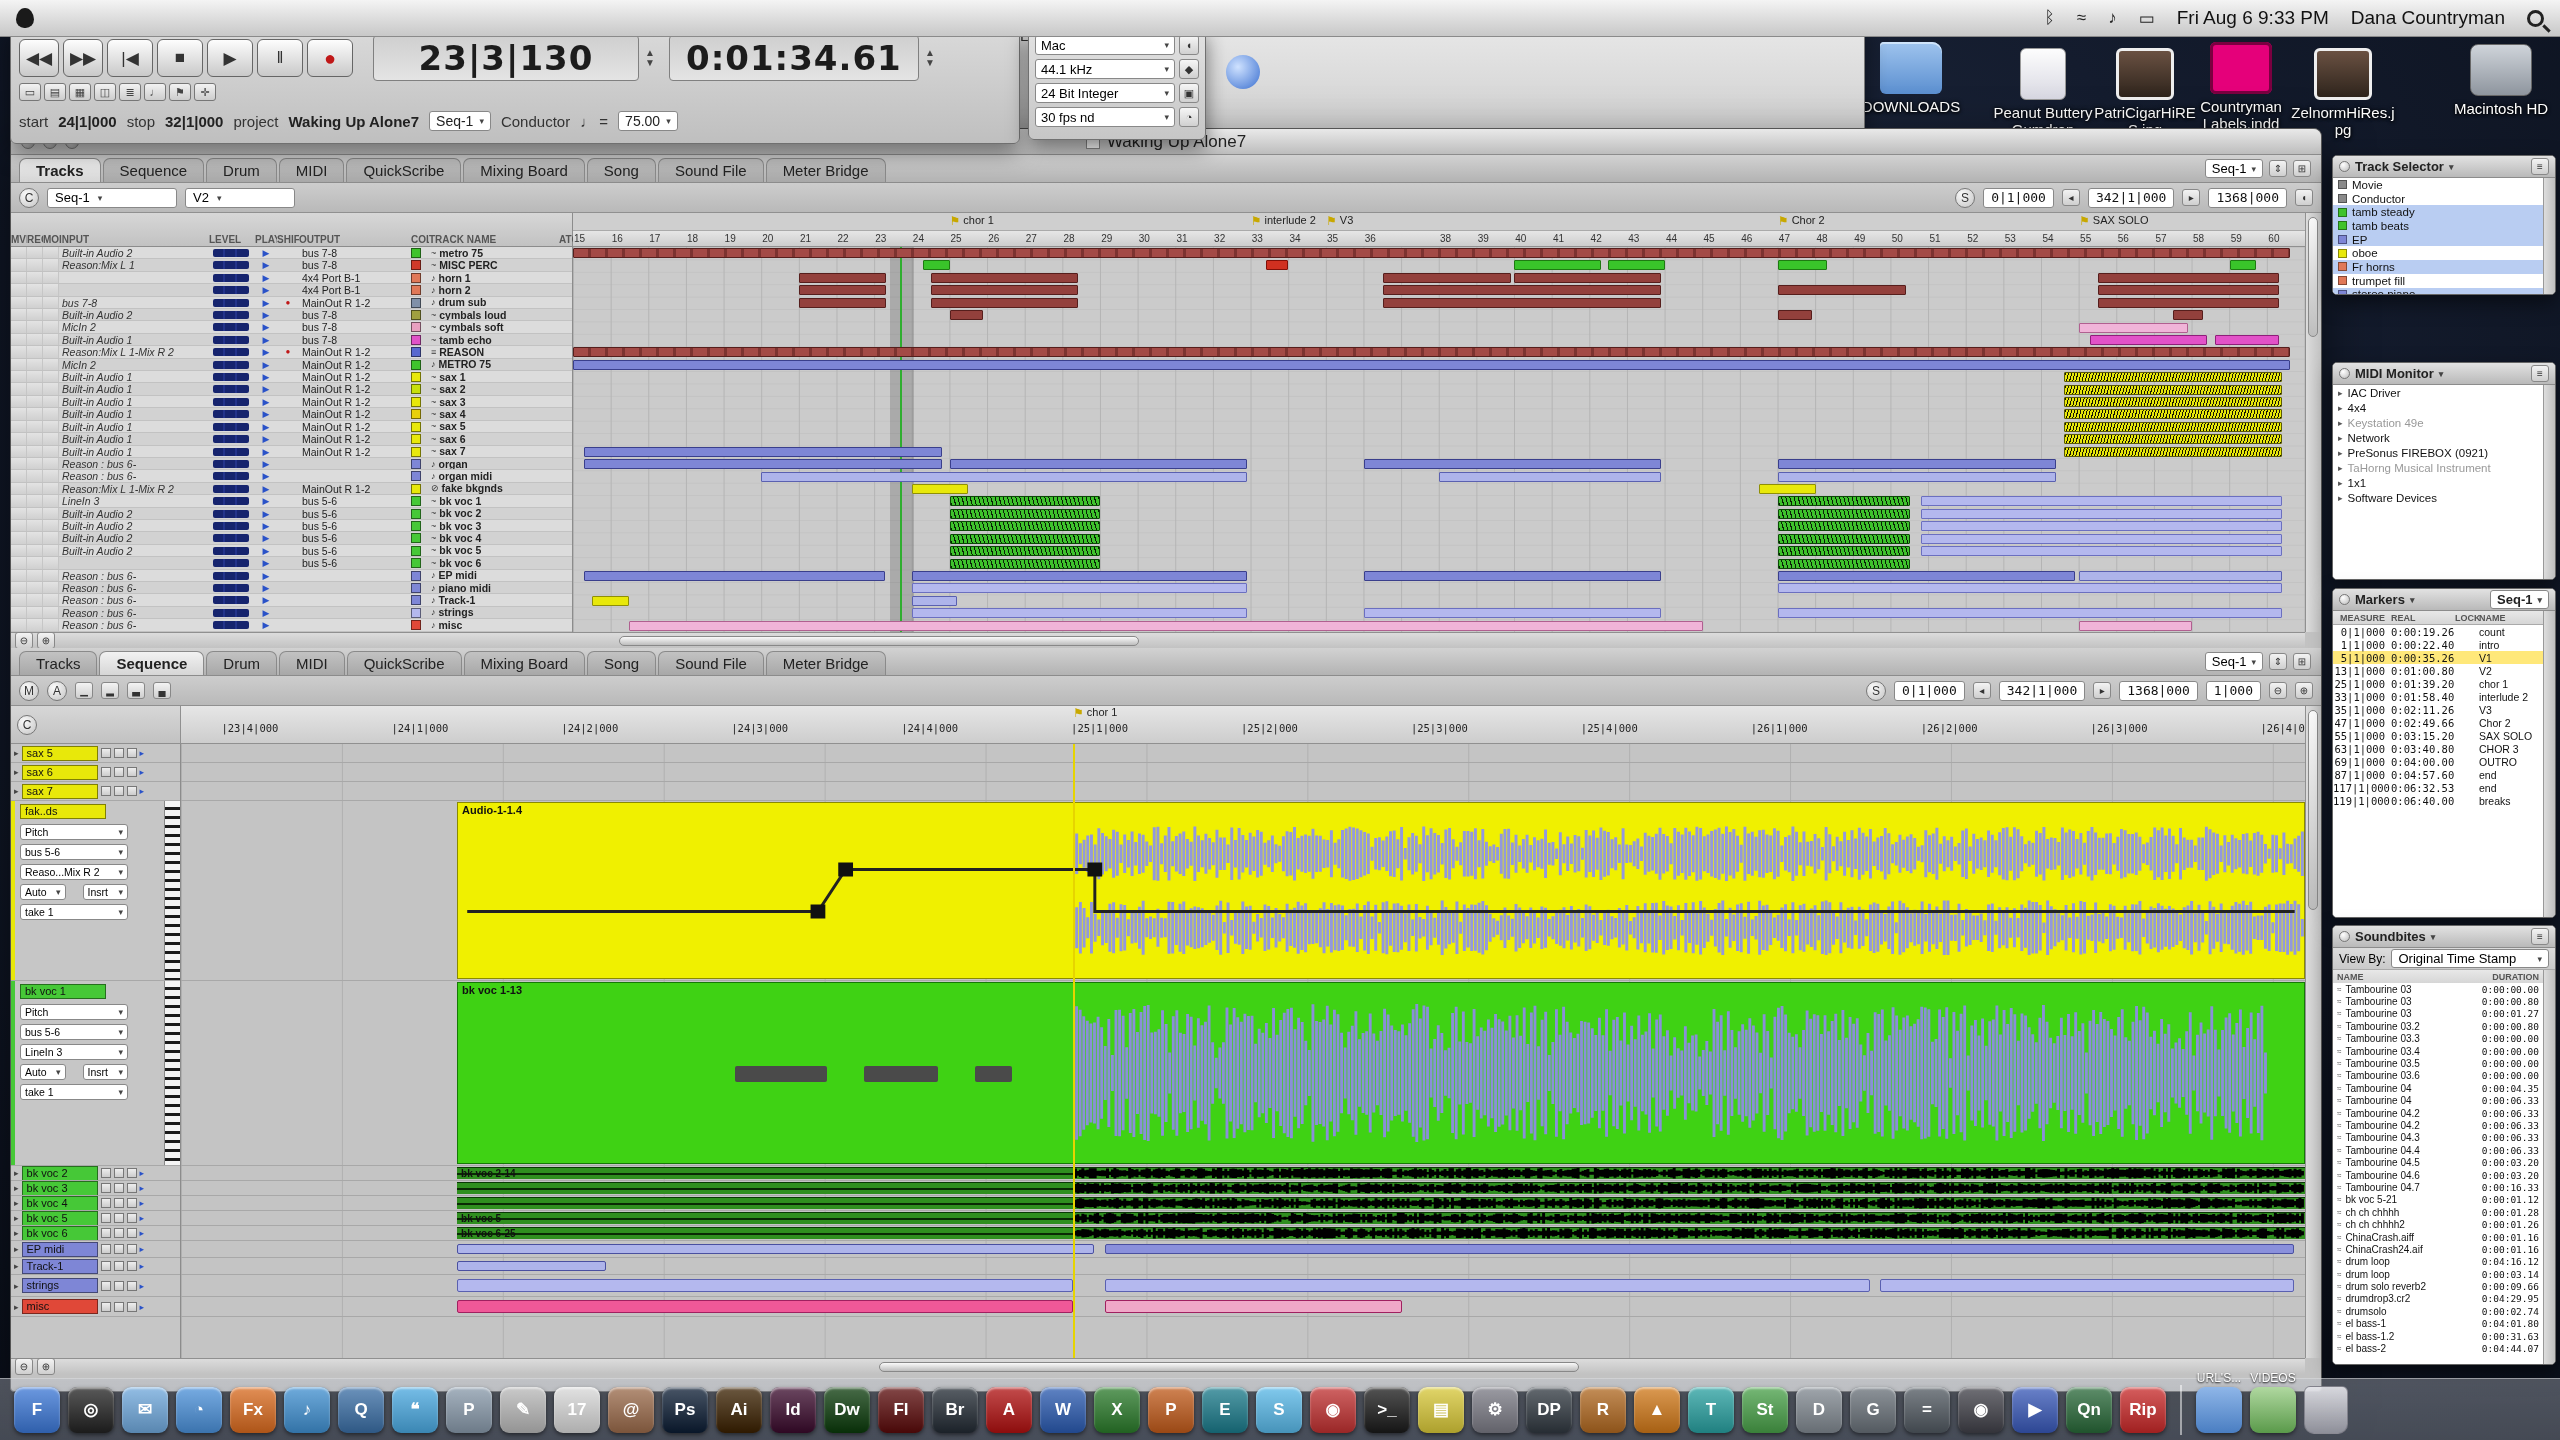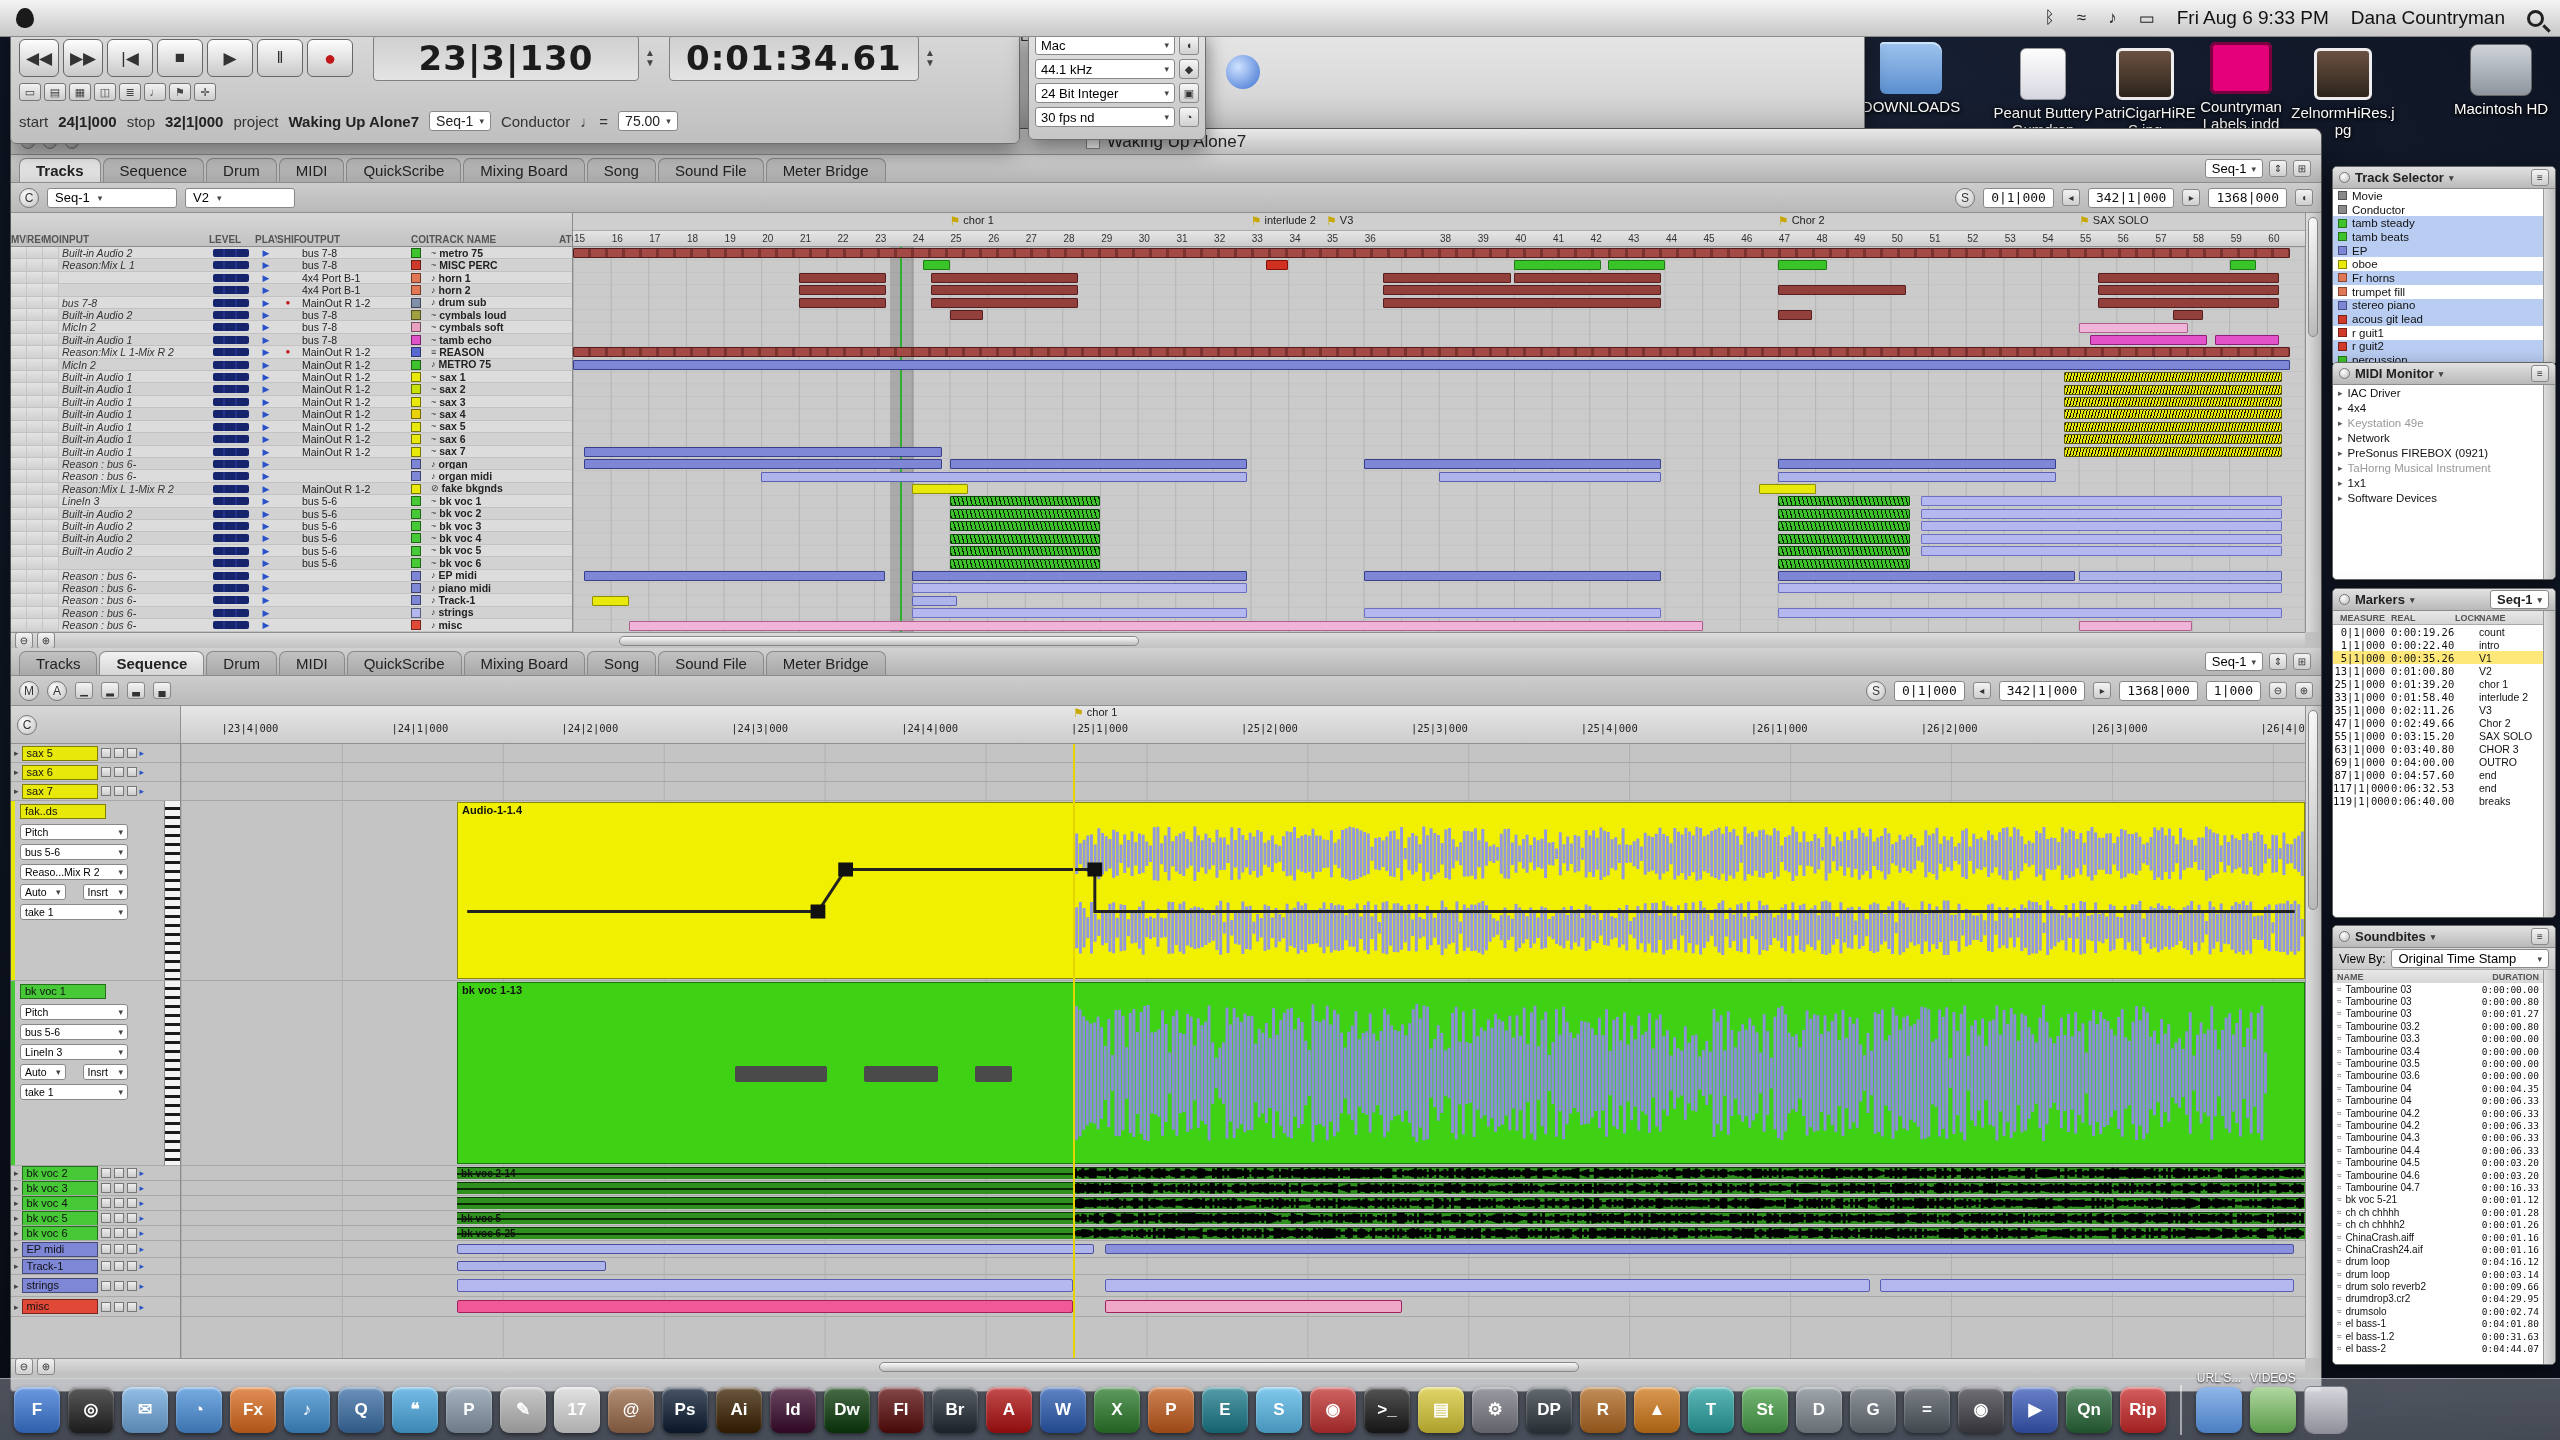--- a/index.html
+++ b/index.html
@@ -1365,21 +1365,21 @@
     <div class="vscroll" style="right:0;top:577px;height:652px">
         <div class="vthumb" style="top:4px;height:200px"></div>
       </div>
     <div class="hscroll" style="left:0;right:16px;top:1229px">
       <div class="tinyb">⊖</div>
       <div class="tinyb">⊕</div>
       <div class="thumb" style="width:700px;margin-left:820px"></div>
     </div>
   </div>
 
-  <div class="palette" style="top:166px;height:200px">
+  <div class="palette" style="top:155px;height:140px">
     <div class="phead">
         <span class="dot"></span>
         <span>Track Selector</span>
         <i class="dar">▾</i>
         <span class="grow"></span>
         <span class="tinyb">≡</span>
       </div>
     <div class="plist" style="top:22px" id="ts-list">
         <div class="tsrow">
           <i class="tsic" style="background: rgb(138, 138, 138);"></i>

